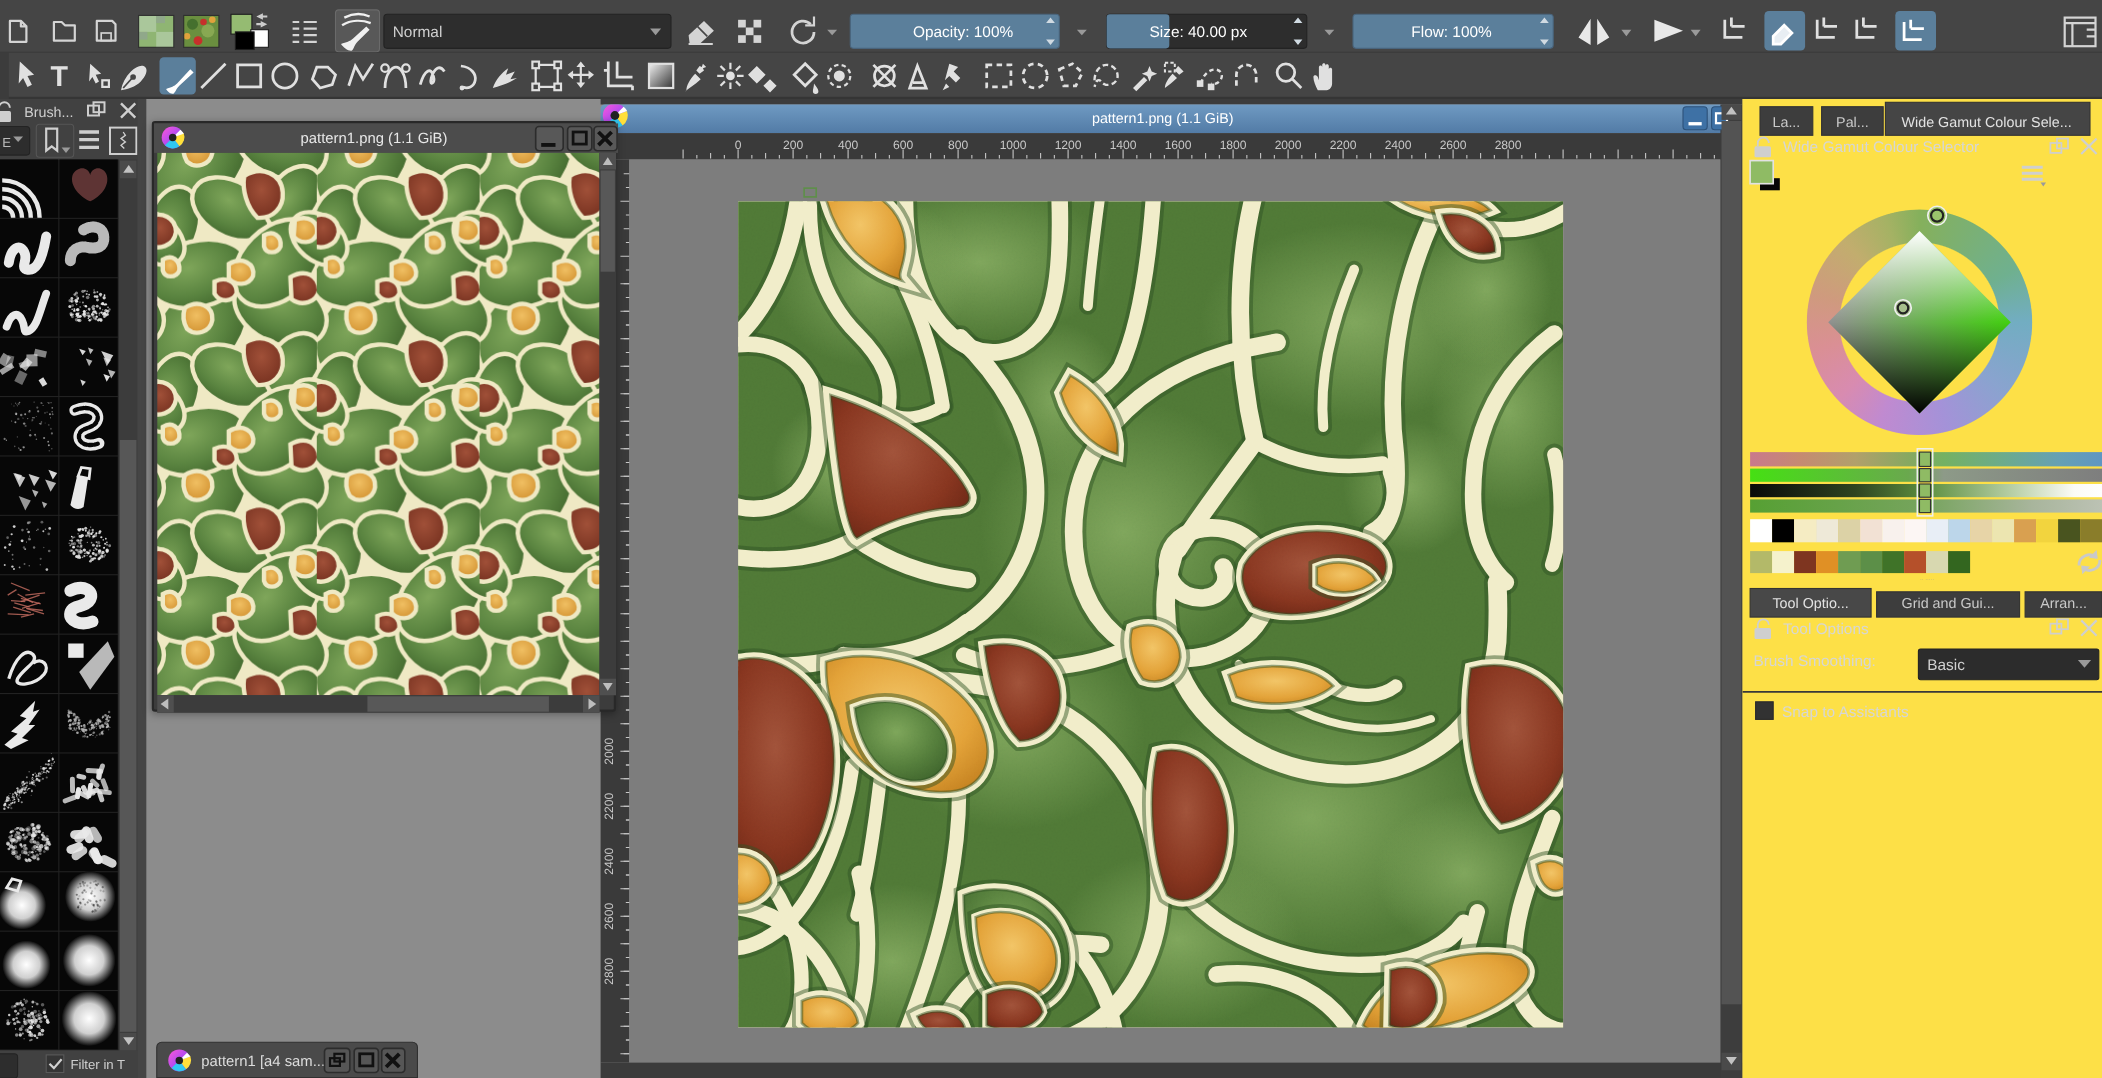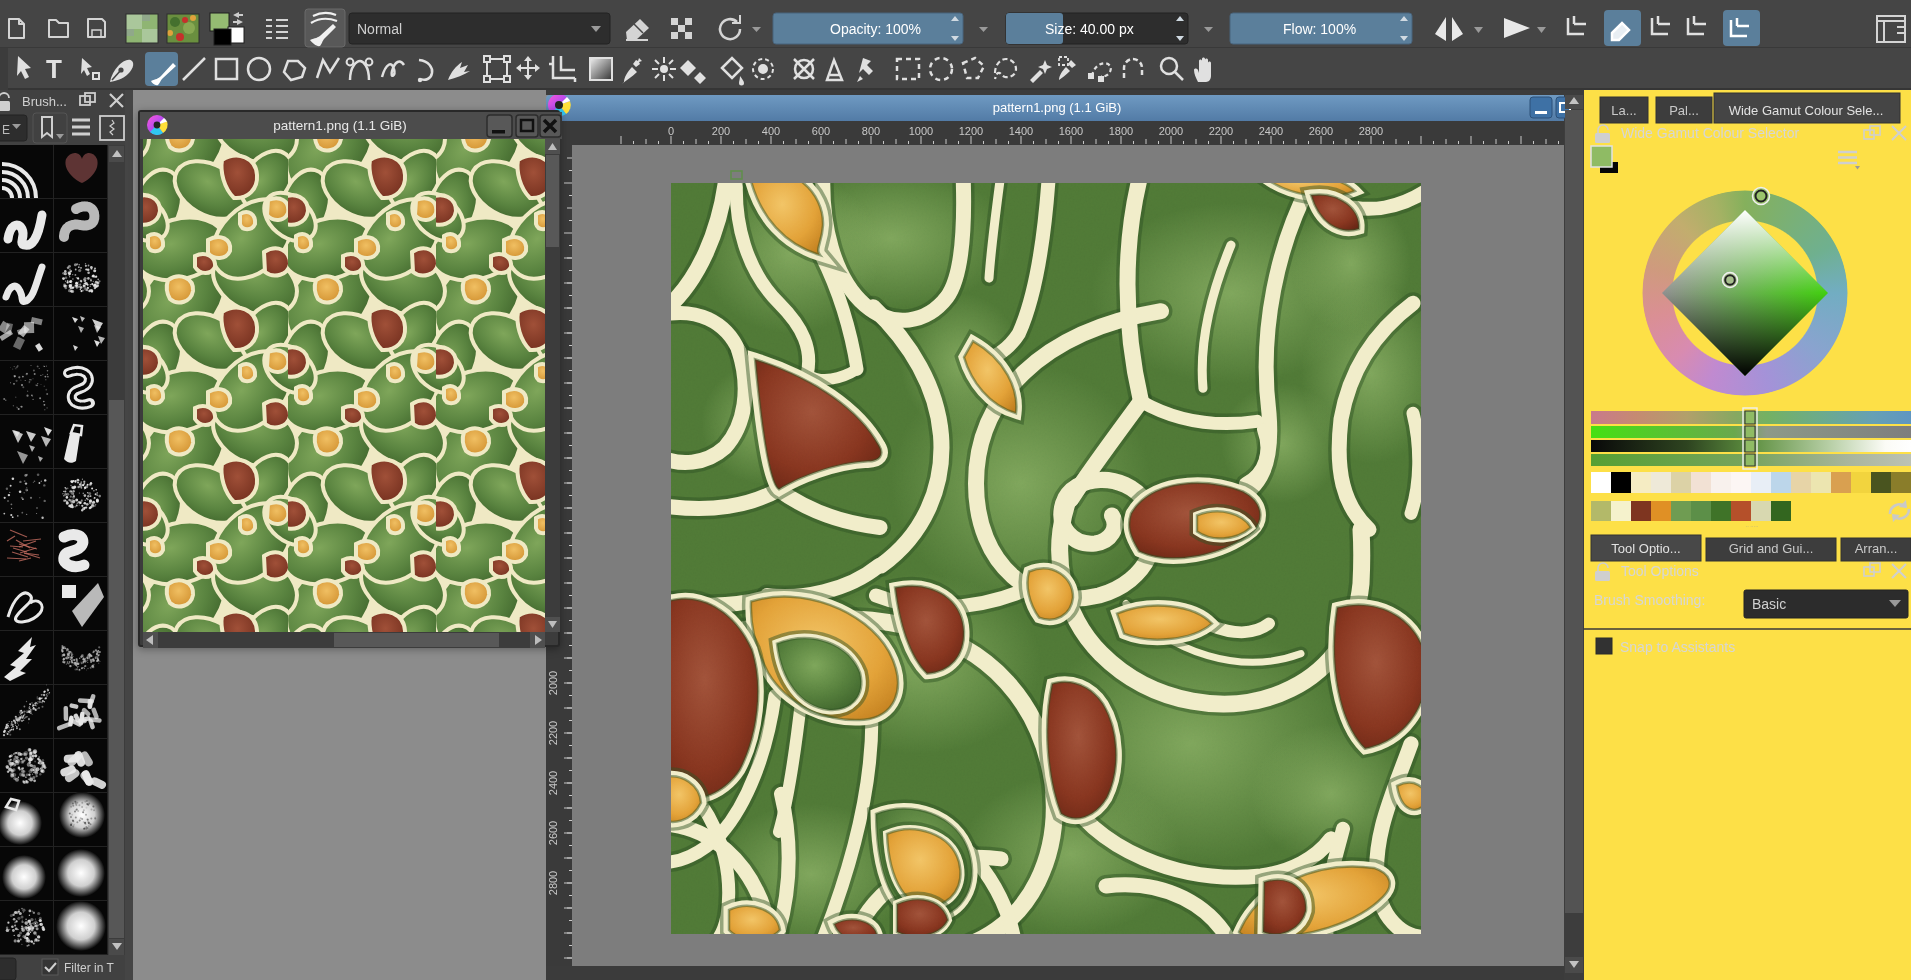--- a/index.html
+++ b/index.html
@@ -2024,20 +2024,39 @@
 
     <rect x="3" y="520" width="402" height="16" fill="#3c3c3c"></rect>
     <rect x="3" y="520" width="15" height="16" fill="#4f4f4f"></rect>
         <path d="M13,523 l0,10 -7,-5 z" fill="#bdbdbd"></path>
     <rect x="194" y="521" width="165" height="14" fill="#585858"></rect>
     <rect x="390" y="520" width="15" height="16" fill="#4f4f4f"></rect>
         <path d="M395,523 l0,10 7,-5 z" fill="#bdbdbd"></path>
   </svg>
 </div>
 
+<div class="abs" style="left:142px;top:947px;width:238px;height:33px;background:#4a4a4a;border:1px solid #303030;border-radius:5px 5px 0 0;">
+  <svg class="abs" style="left:0;top:0" width="238" height="33" id="minbar">
+    <circle cx="20" cy="16" r="10" fill="url(#kw2)"></circle>
+    <path d="M20,16 L30,12 A10,10 0 0 1 26,24 z" fill="#ffe03a"></path>
+    <path d="M20,16 L26,24 A10,10 0 0 1 13,23 z" fill="#30c8f0"></path>
+    <path d="M20,16 l7,-7 q3,3 3,3.5 z" fill="#ffffff"></path>
+    <circle cx="20" cy="16" r="3.4" fill="#222"></circle>
+    <text x="40" y="21" font-size="13.5" fill="#dddddd">pattern1 [a4 sam...</text>
+    <g>
+      <rect x="152" y="5" width="23" height="22" rx="3" fill="#565656" stroke="#2c2c2c" stroke-width="1.5"></rect>
+      <rect x="157" y="14" width="9" height="7" fill="none" stroke="#111" stroke-width="2"></rect>
+      <rect x="161" y="10" width="9" height="7" fill="none" stroke="#111" stroke-width="2"></rect>
+      <rect x="179" y="5" width="22" height="22" rx="3" fill="#565656" stroke="#2c2c2c" stroke-width="1.5"></rect>
+      <rect x="184" y="10" width="12" height="11" fill="none" stroke="#111" stroke-width="2.5"></rect>
+      <rect x="204" y="5" width="21" height="22" rx="3" fill="#565656" stroke="#2c2c2c" stroke-width="1.5"></rect>
+      <path d="M208,10 l12,12 M220,10 l-12,12" stroke="#111" stroke-width="3.5"></path>
+    </g>
+  </svg>
+</div>
 
 <div class="abs" style="left:1584px;top:90px;width:327px;height:890px;background:#fde047;">
   <div class="abs" style="left:58px;top:100px;width:206px;height:206px;border-radius:50%;
     background:conic-gradient(from 0deg, #85b05c, #6fb08f 17%, #72adc2 25%, #8aa3cf 36%, #a492d8 46%, #c08ad0 56%, #d88bb0 63%, #da8f94 71%, #cf9a7e 79%, #c2ad6e 88%, #a5b264 95%, #85b05c);
     -webkit-mask:radial-gradient(circle closest-side, transparent 70%, #000 71%, #000 99%, transparent 100%);
     mask:radial-gradient(circle closest-side, transparent 70%, #000 71%, #000 99%, transparent 100%);"></div>
   <svg class="abs" style="left:0;top:0" width="327" height="890" id="rdock">
     <defs>
       <linearGradient id="s1" x1="0" y1="0" x2="1" y2="0">
         <stop offset="0" stop-color="#c9798c"></stop>

